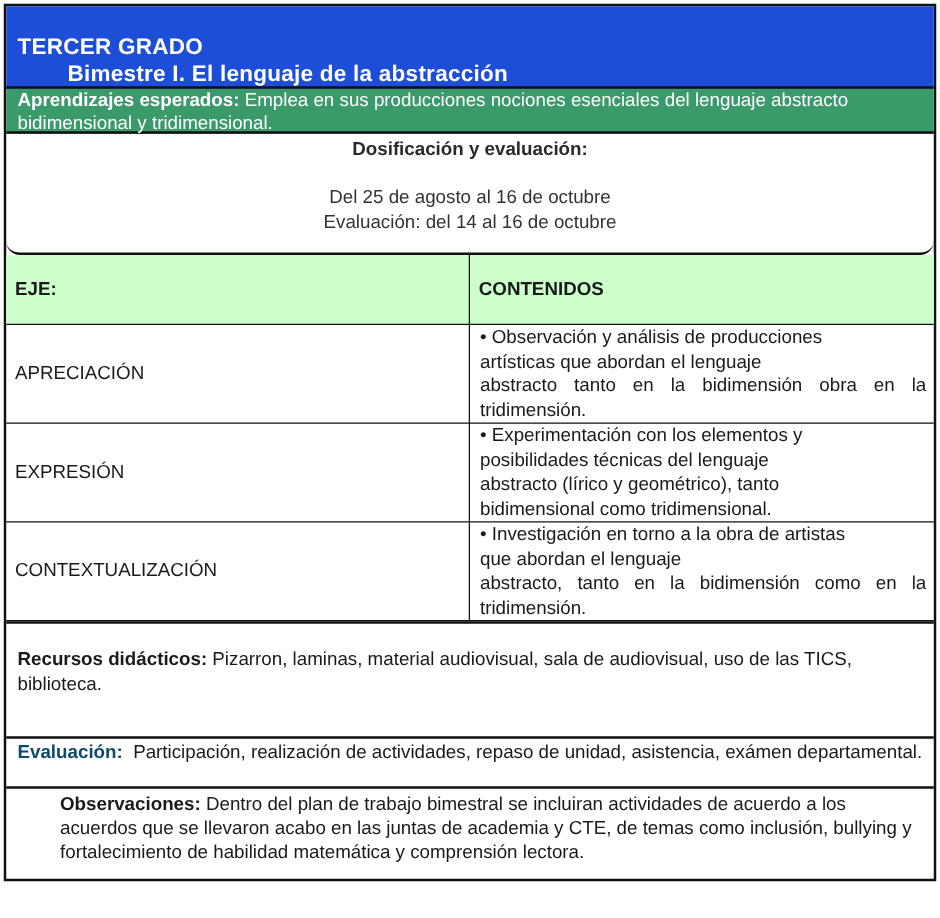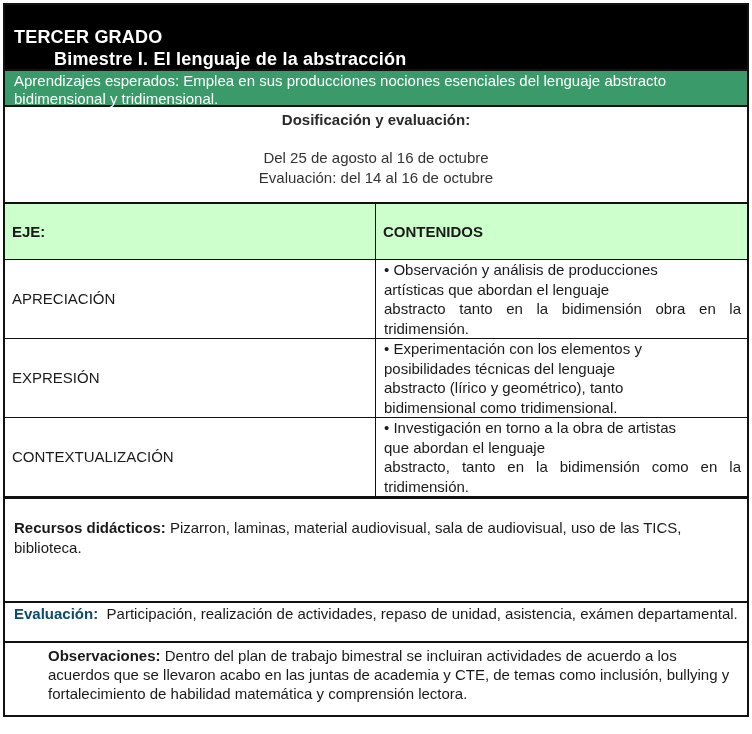--- a/index.html
+++ b/index.html
@@ -1,36 +1,36 @@
 <!DOCTYPE html>
 <html><head>
 <meta charset="utf-8">
 <style>
   html, body { margin: 0; padding: 0; background: #ffffff; }
   body { width: 752px; height: 734px; position: relative; font-family: "Liberation Sans", sans-serif; color: #1a1a1a; }
   .doc { position: absolute; left: 3px; top: 3px; width: 742px; border: 2px solid #111; border-bottom: 2px solid #111; box-sizing: content-box; }
-  .header { background: #000000; color: #ffffff; height: 64px; border-bottom: 2px solid #111; position: relative; text-align: center; }
+  .header { background: #1d4ed8; color: #ffffff; height: 64px; border-bottom: 2px solid #111; position: relative; text-align: center; }
   .header .t1 { position: absolute; left: 9px; top: 22px; font-size: 18px; font-weight: bold; line-height: 20px; letter-spacing: 0.2px; }
   .header .t2 { position: absolute; left: 9px; top: 44px; font-size: 18px; font-weight: bold; line-height: 20px; letter-spacing: 0.2px; margin-left: 40px; }
   .aprend { background: #3a9a6a; color: #ffffff; height: 36px; border-bottom: 2px solid #111; padding: 1px 9px 0 9px; font-size: 15px; line-height: 18px; box-sizing: border-box; }
-  .aprend b { font-weight: normal; }
-  .dosif { height: 95px; border-bottom: 2px solid #111; text-align: center; font-size: 15px; color: #333; position: relative; }
+  .aprend b { font-weight: bold; }
+  .dosif { height: 95px; border-bottom: 2px solid #111; text-align: center; font-size: 15px; color: #333; position: relative; border-radius: 11px; }
   .dosif .ttl { position: absolute; left: 0; right: 0; top: 4px; font-weight: bold; color: #2a2a2a; }
   .dosif .l1 { position: absolute; left: 0; right: 0; top: 42px; }
   .dosif .l2 { position: absolute; left: 0; right: 0; top: 62px; }
   table.ejes { width: 100%; border-collapse: collapse; table-layout: fixed; }
   table.ejes td { border: 1px solid #111; vertical-align: middle; font-size: 15px; line-height: 19.5px; padding: 0 7px; }
   table.ejes tr.hdr td { background: #ccffcc; font-weight: bold; height: 55px; border-top: none; }
   table.ejes tr td:first-child { border-left: none; width: 356px; }
   table.ejes tr td:last-child { border-right: none; padding-right: 6px; }
   table.ejes tr.row td { height: 77px; }
   table.ejes tr.row td.cont { padding-left: 8px; padding-top: 0; padding-bottom: 0; }
   .cont-line { display: block; }
   .cont-just { text-align: justify; text-align-last: justify; }
-  .recursos { height: 106px; border-top: 2px solid #111; border-bottom: 2px solid #111; box-sizing: border-box; padding: 19px 9px 0 9px; font-size: 15px; line-height: 20px; }
+  .recursos { height: 94px; border-top: 2px solid #111; border-bottom: 2px solid #111; box-sizing: border-box; padding: 19px 9px 0 9px; font-size: 15px; line-height: 20px; }
   .evaluacion { height: 40px; border-bottom: 2px solid #111; box-sizing: border-box; padding: 2px 9px 0 9px; font-size: 15px; line-height: 18px; }
   .evaluacion .lbl { font-weight: bold; color: #0c4a6e; }
   .observ { height: 72px; padding: 3px 9px 0 27px; font-size: 15px; line-height: 19px; box-sizing: border-box; margin-left: 16px; }
   .lbl { font-weight: bold; }
 </style>
 </head>
 <body>
 
 <div class="doc">
   <div class="header">

